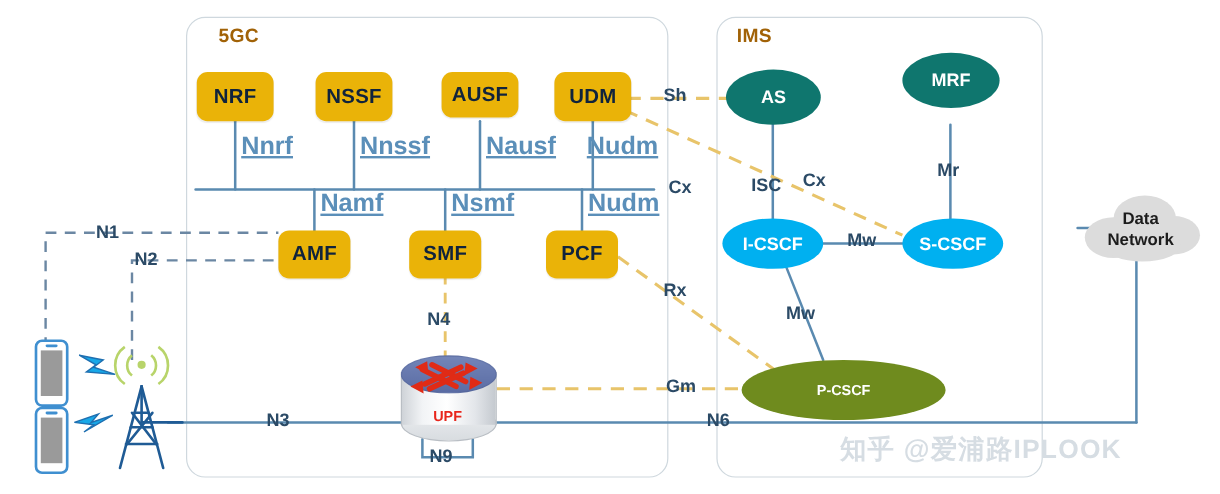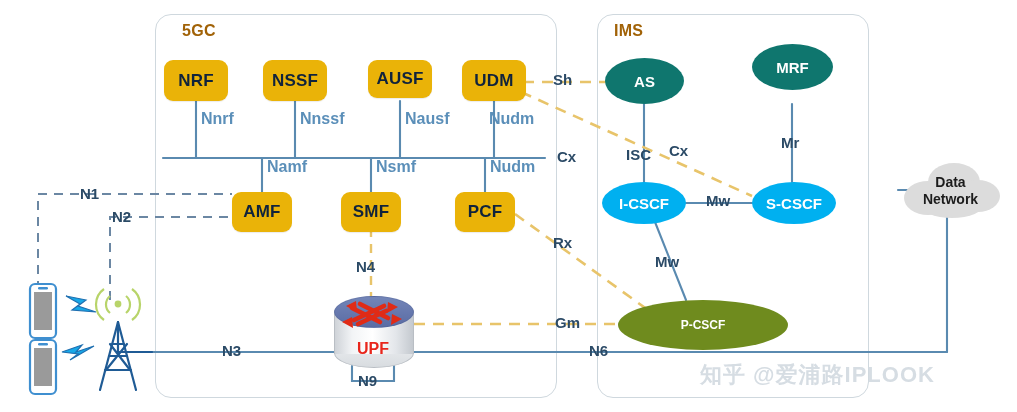--- a/index.html
+++ b/index.html
@@ -29,42 +29,42 @@
   .group{
     position:absolute;border:1.6px solid #cfd8de;border-radius:16px;background:transparent;
   }
   .grouptitle{
     position:absolute;font-size:16px;font-weight:bold;color:#a16207;letter-spacing:.3px;
   }
 
   
   .lbl{position:absolute;color:#3f6d94;font-size:15px;font-weight:bold;white-space:nowrap;}
   .lbl.dark{color:#2b4a66;}
-  .lbl.sbi{color:#5b8fb9;font-weight:bold;font-size:16px;}
+  .lbl.sbi{color:#5b8fb9;font-weight:bold;font-size:21px;text-decoration:underline;}
 
   
   #upf{position:absolute;left:334px;top:296px;width:78px;height:74px;}
   #upf .body{
     position:absolute;left:0;top:14px;width:78px;height:44px;
     background:linear-gradient(90deg,#cfd3d8 0%,#f2f4f6 22%,#ffffff 48%,#e3e6ea 78%,#c4c9cf 100%);
     border-left:1px solid #b9bec4;border-right:1px solid #b9bec4;
   }
   #upf .bot{
     position:absolute;left:0;top:42px;width:78px;height:28px;border-radius:50%;
     background:linear-gradient(180deg,#eef0f2 0%,#d8dce0 100%);
     border:1px solid #b9bec4;
   }
   #upf .topface{
     position:absolute;left:0;top:0;width:78px;height:30px;border-radius:50%;
     background:linear-gradient(180deg,#7385b8 0%,#5a6ca4 100%);
     border:1px solid #46558233;
   }
   #upf .upflabel{
     position:absolute;left:0;top:44px;width:78px;text-align:center;
-    color:#e8261c;font-weight:bold;font-size:16px;z-index:6;
+    color:#e8261c;font-weight:bold;font-size:12px;z-index:6;
   }
   #upf svg{position:absolute;left:0;top:0;z-index:5;}
 
   
   #cloud{position:absolute;left:898px;top:160px;width:105px;height:62px;}
   #cloud .txt{
     position:absolute;left:0;top:0;width:105px;height:62px;
     display:flex;flex-direction:column;align-items:center;justify-content:center;
     color:#1c1c1c;font-weight:bold;font-size:14px;line-height:17px;text-align:center;z-index:3;
   }

